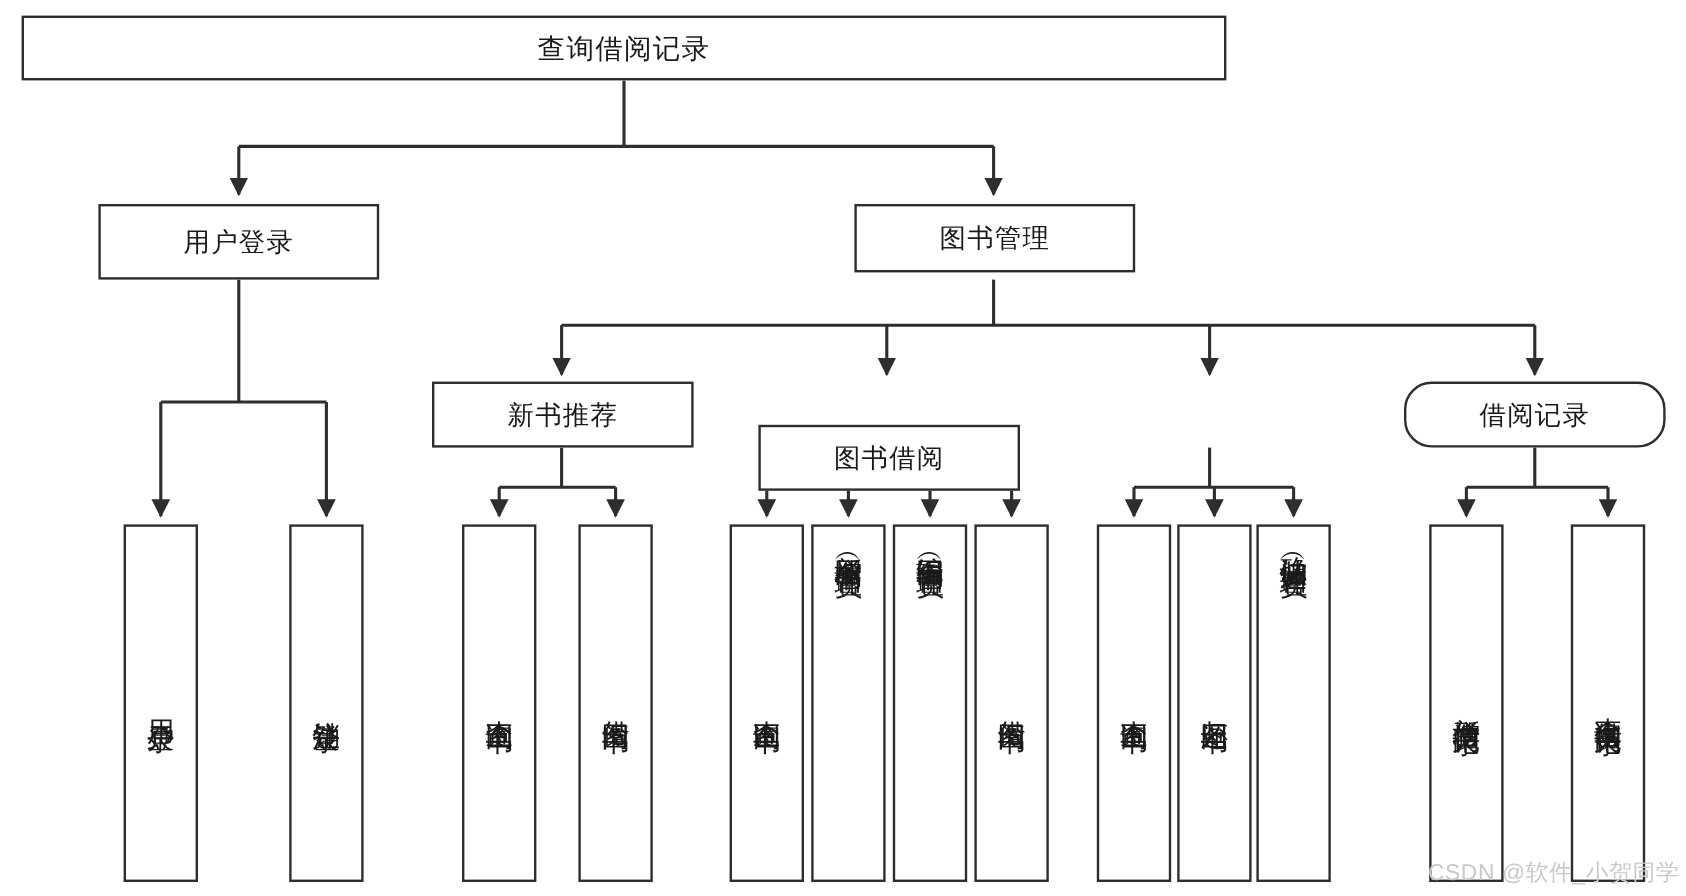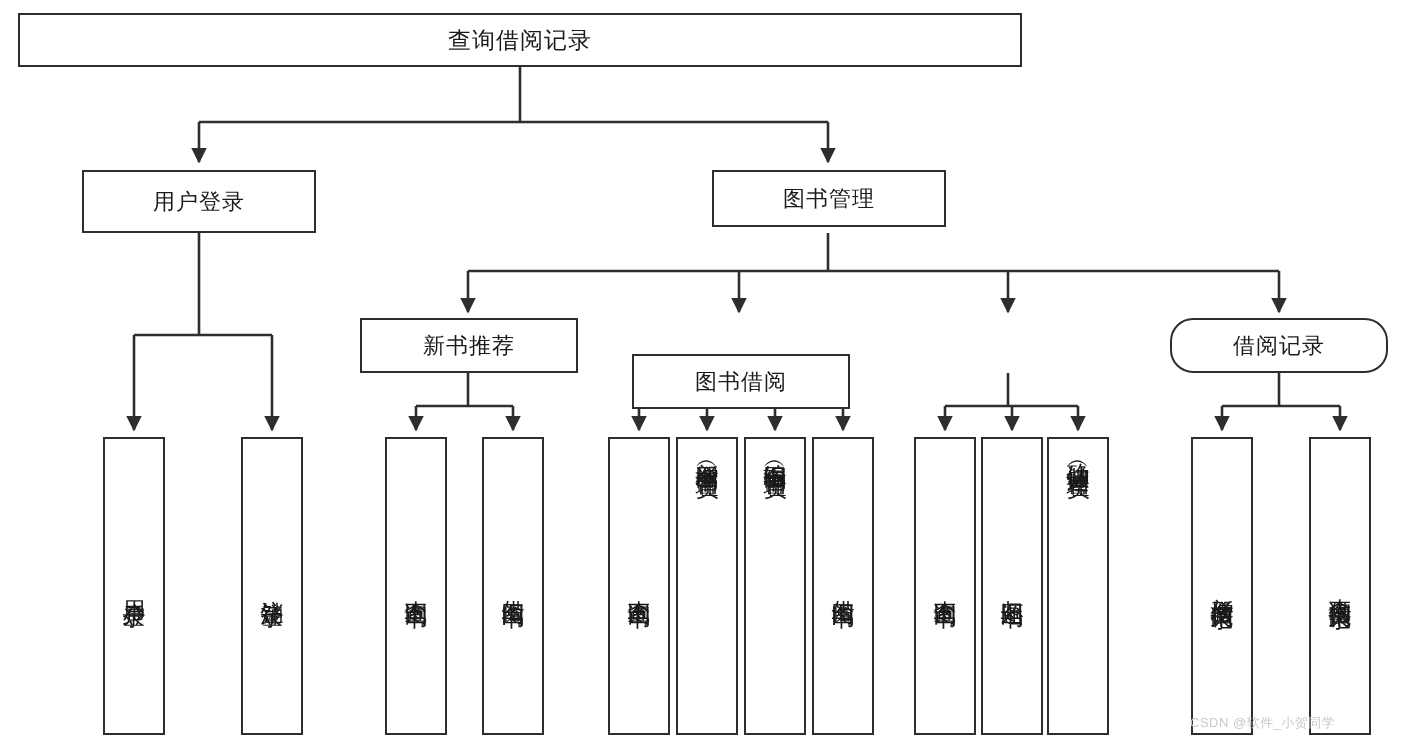--- a/index.html
+++ b/index.html
@@ -61,21 +61,21 @@
     letter-spacing: 2px;
     white-space: nowrap;
   }
   .v-node.vcenter {
     align-items: center;
     padding-top: 0;
   }
   .watermark {
     position: absolute;
     color: #c9c9c9;
-    font-size: 13px;
+    font-size: 19px;
     white-space: nowrap;
     letter-spacing: 0.5px;
   }
 </style>
 </head>
 <body>
 
 <div id="canvas">
 
   <svg class="edges" viewBox="0 0 1405 747" xmlns="http://www.w3.org/2000/svg">

